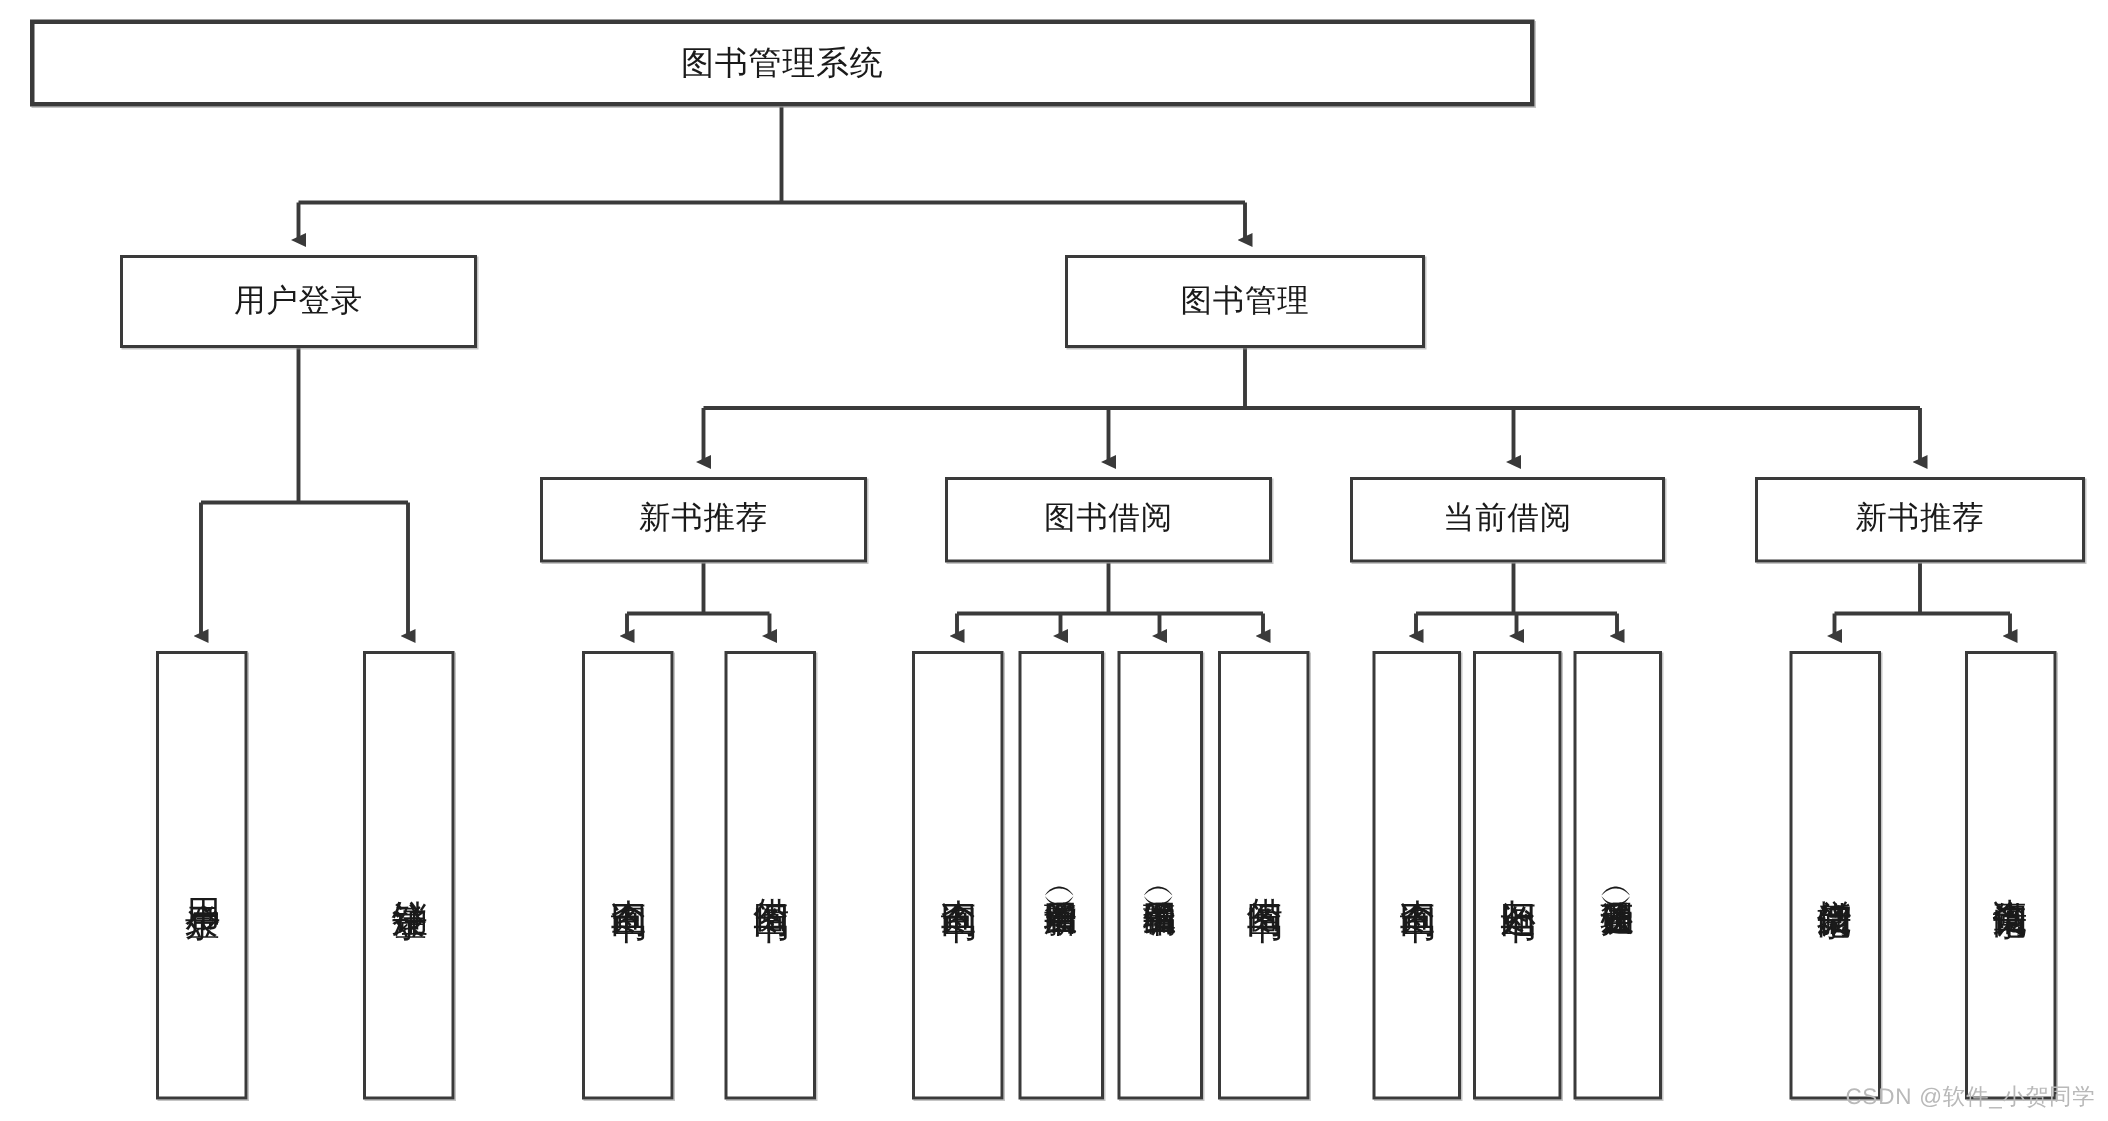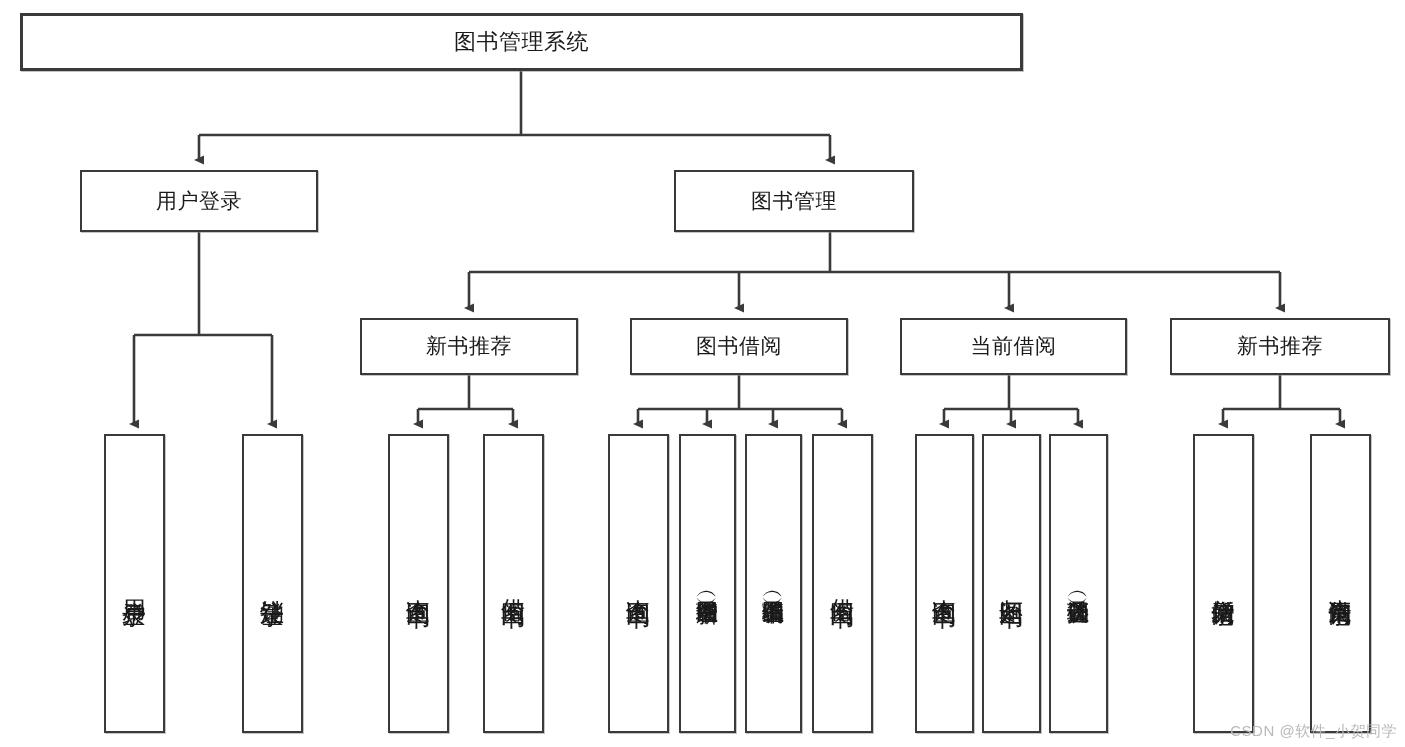--- a/index.html
+++ b/index.html
@@ -137,31 +137,31 @@
     </g>
   </svg>
 
   <div class="node root horiz" style="left:20px; top:13px; width:1003px; height:58px;">
     <span class="node-label">图书管理系统</span>
   </div>
 
   <div class="node horiz level1" style="left:80px; top:170px; width:238px; height:62px;">
     <span class="node-label">用户登录</span>
   </div>
-  <div class="node horiz level1" style="left:674px; top:170px; width:240px; height:62px;">
+  <div class="node horiz level1" style="left:710px; top:170px; width:240px; height:62px;">
     <span class="node-label">图书管理</span>
   </div>
 
   <div class="node horiz level2" style="left:360px; top:318px; width:218px; height:57px;">
     <span class="node-label">新书推荐</span>
   </div>
   <div class="node horiz level2" style="left:630px; top:318px; width:218px; height:57px;">
     <span class="node-label">图书借阅</span>
   </div>
-  <div class="node horiz level2" style="left:900px; top:318px; width:227px; height:57px;">
+  <div class="node horiz level2" style="left:900px; top:318px; width:210px; height:57px;">
     <span class="node-label">当前借阅</span>
   </div>
   <div class="node horiz level2" style="left:1170px; top:318px; width:220px; height:57px;">
     <span class="node-label">新书推荐</span>
   </div>
 
   <div class="node vert" style="left:104px; top:434px; width:61px; height:299px;">
     <span class="node-label">用户登录</span>
   </div>
   <div class="node vert" style="left:242px; top:434px; width:61px; height:299px;">

